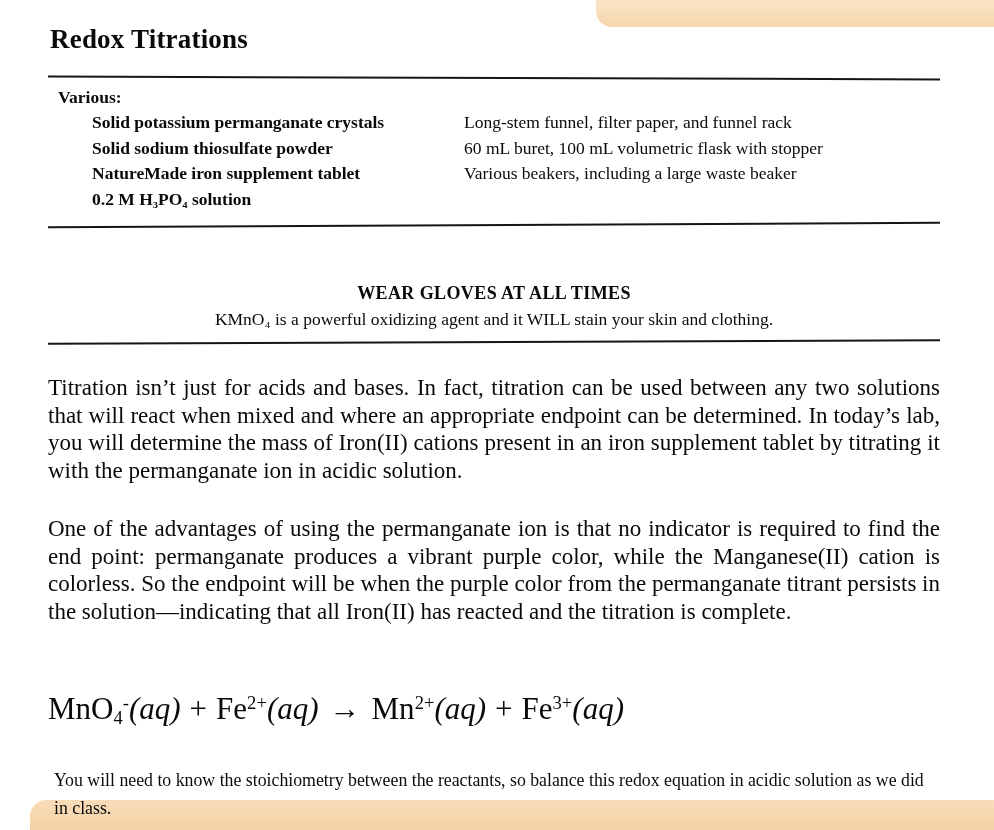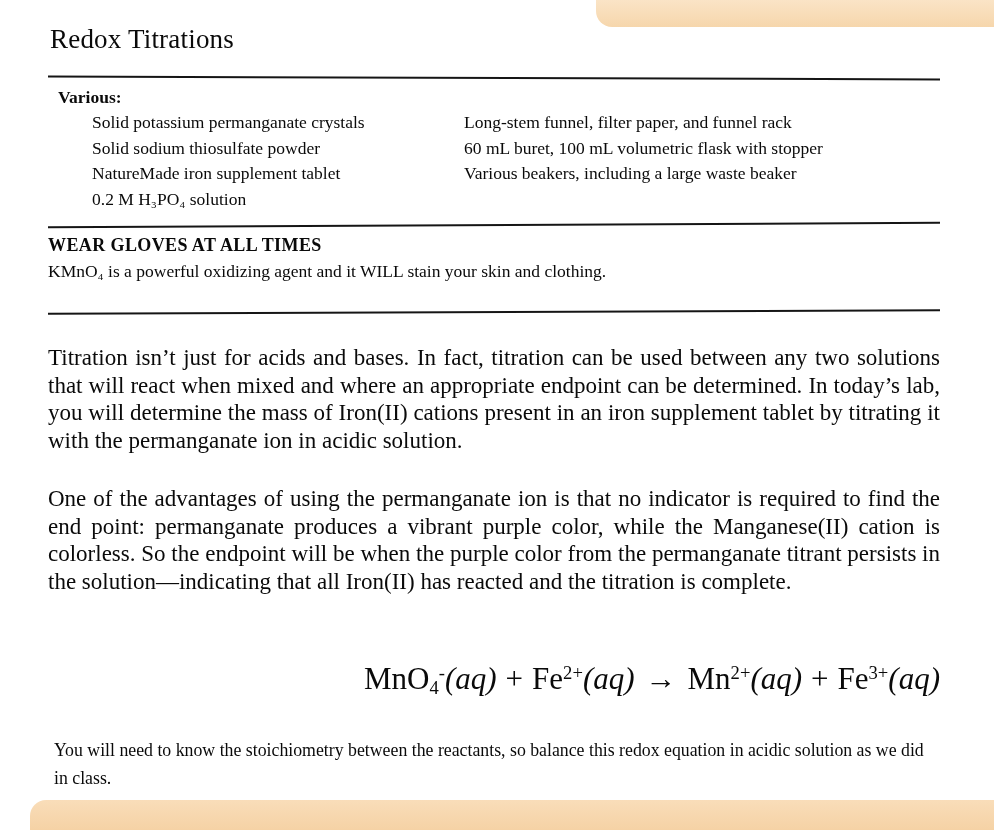--- a/index.html
+++ b/index.html
@@ -30,21 +30,21 @@
     border-top-left-radius: 16px;
   }
 
   .doc {
     position: relative;
     padding: 24px 54px 0 48px;
   }
 
   .title {
     font-size: 27px;
-    font-weight: normal;
+    font-weight: bold;
     margin: 0 0 22px 2px;
     letter-spacing: 0.2px;
   }
 
   .rule {
     height: 2px;
     background: #151515;
     border: none;
     margin: 0;
   }
@@ -55,48 +55,48 @@
   .supplies { padding: 8px 4px 12px 10px; }
   .supplies-label {
     font-weight: bold;
     font-size: 17.5px;
     margin-bottom: 2px;
   }
   .supplies-cols {
     display: flex;
     padding-left: 34px;
   }
-  .supplies-col-left { width: 372px; flex: none; }
+  .supplies-col-left { width: 372px; flex: none; font-weight: bold; }
   .supplies-col-right { flex: 1; }
   .supply-item {
     font-size: 17.5px;
     line-height: 25.5px;
     white-space: nowrap;
   }
 
-  .warning { padding: 9px 0 29px; }
+  .warning { text-align: center; padding: 9px 0 11px; margin-top: 48px; }
   .warning-line1 {
     font-weight: bold;
     font-size: 18px;
     letter-spacing: 0.4px;
   }
   .warning-line2 {
     font-size: 17.5px;
     margin-top: 5px;
   }
 
   .para {
     font-size: 23px;
     line-height: 27.5px;
     text-align: justify;
     margin: 31px 0 0 0;
   }
 
   .equation {
-    text-align: right;
+    text-align: left;
     font-size: 31px;
     margin-top: 66px;
     white-space: nowrap;
   }
   .equation sub {
     font-size: 60%;
     vertical-align: baseline;
     position: relative;
     top: 0.28em;
   }

